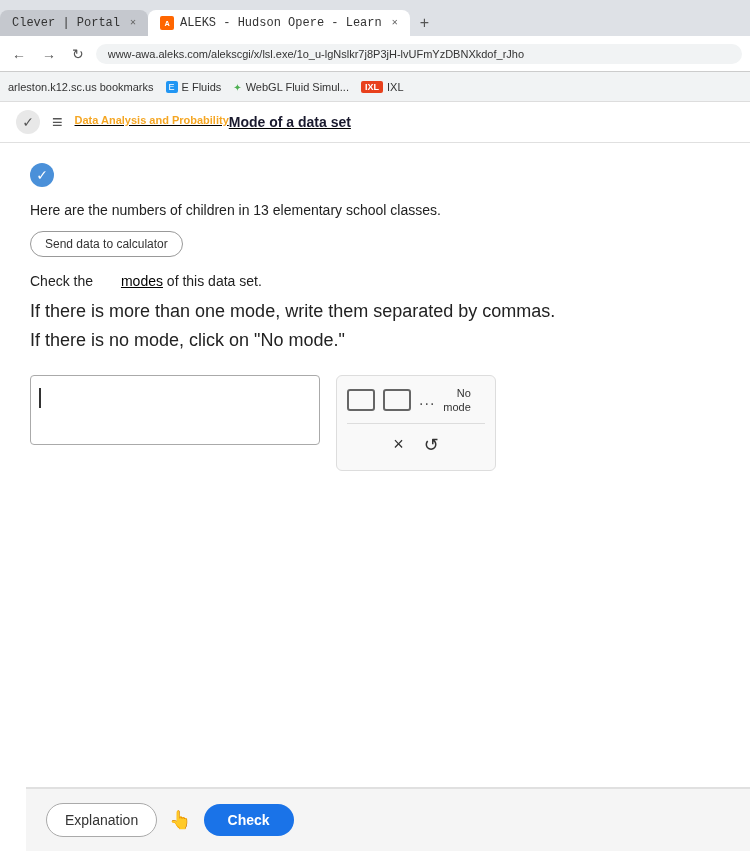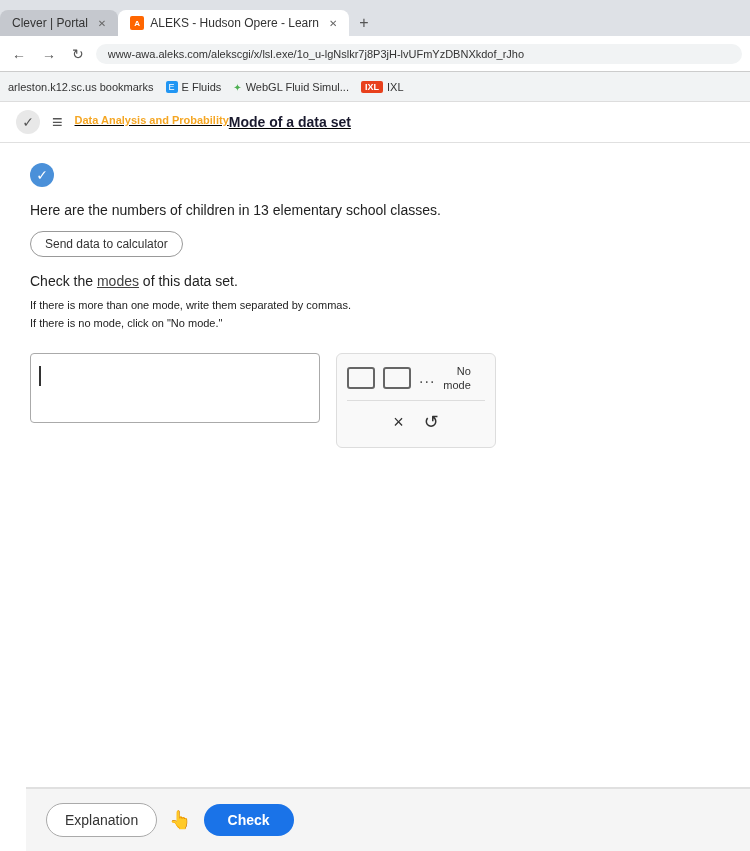--- a/index.html
+++ b/index.html
@@ -1,21 +1,21 @@
 <!DOCTYPE html>
 <html><head>
   <meta charset="utf-8">
   <style>
     * { margin: 0; padding: 0; box-sizing: border-box; }
     body { font-family: Arial, sans-serif; background: #fff; width: 750px; height: 851px; overflow: hidden; }
 
     
     .browser-chrome { background: #dee1e6; width: 100%; }
     .tab-bar { display: flex; align-items: flex-end; padding: 6px 0 0 0; background: #dee1e6; height: 36px; }
-    .tab { display: flex; align-items: center; padding: 6px 12px; background: #dee1e6; border-radius: 8px 8px 0 0; font-size: 12px; color: #333; gap: 6px; cursor: pointer; }
+    .tab { display: flex; padding: 6px 12px; background: #dee1e6; border-radius: 8px 8px 0 0; font-size: 12px; color: #333; gap: 6px; cursor: pointer; font-family: Liberation Mono, monospace; }
     .tab.inactive { background: #c5c8ce; }
     .tab.active { background: #fff; }
     .tab-close { font-size: 10px; color: #666; cursor: pointer; margin-left: 4px; }
     .tab-add { padding: 4px 10px; font-size: 16px; color: #555; cursor: pointer; }
 
     .address-bar { background: #fff; display: flex; align-items: center; padding: 4px 8px; border-bottom: 1px solid #ccc; gap: 8px; height: 36px; }
     .nav-btn { color: #555; font-size: 14px; cursor: pointer; padding: 2px 4px; }
     .address-input { flex: 1; background: #f1f3f4; border: none; border-radius: 16px; padding: 4px 12px; font-size: 11px; color: #333; outline: none; }
 
     .bookmarks-bar { background: #f1f3f4; display: flex; align-items: center; padding: 4px 8px; gap: 12px; border-bottom: 1px solid #ddd; height: 30px; font-size: 11px; color: #333; }
@@ -35,22 +35,22 @@
 
     .check-mark-area { margin-bottom: 12px; }
     .check-icon { background: #4a90d9; color: white; border-radius: 50%; width: 24px; height: 24px; display: flex; align-items: center; justify-content: center; font-size: 14px; }
 
     .problem-text { font-size: 14px; color: #222; line-height: 1.6; margin-bottom: 10px; }
     .data-display { font-size: 16px; color: #222; margin: 10px 0 10px 40px; font-weight: 500; }
 
     .send-btn { border: 1px solid #999; background: #fff; border-radius: 16px; padding: 5px 14px; font-size: 12px; color: #333; cursor: pointer; margin-bottom: 16px; display: inline-block; }
 
     .find-text { font-size: 14px; color: #222; margin-bottom: 8px; }
-    .modes-link { color: #404040; text-decoration: underline; }
-    .instruction-text { font-size: 11px; color: #222; line-height: 1.6; margin-bottom: 20px; }
+    .modes-link { color: #000000; text-decoration: underline; margin-left: 24px; }
+    .instruction-text { font-size: 18px; color: #222; line-height: 1.6; margin-bottom: 20px; }
 
     .answer-area { display: flex; gap: 16px; align-items: flex-start; margin-bottom: 30px; }
     .text-input-box { border: 1px solid #aaa; border-radius: 4px; width: 290px; height: 70px; padding: 8px; display: flex; align-items: flex-start; position: relative; cursor: text; }
     .cursor-line { width: 2px; height: 20px; background: #333; margin-top: 4px; }
 
     .keypad { border: 1px solid #ddd; border-radius: 6px; padding: 10px; background: #f9f9f9; min-width: 160px; }
     .keypad-row { display: flex; gap: 8px; align-items: center; margin-bottom: 8px; }
     .keypad-square { width: 28px; height: 22px; border: 2px solid #666; border-radius: 3px; display: inline-block; }
     .keypad-dots { font-size: 16px; color: #555; letter-spacing: 1px; }
     .no-mode-container { display: flex; align-items: center; gap: 4px; }

